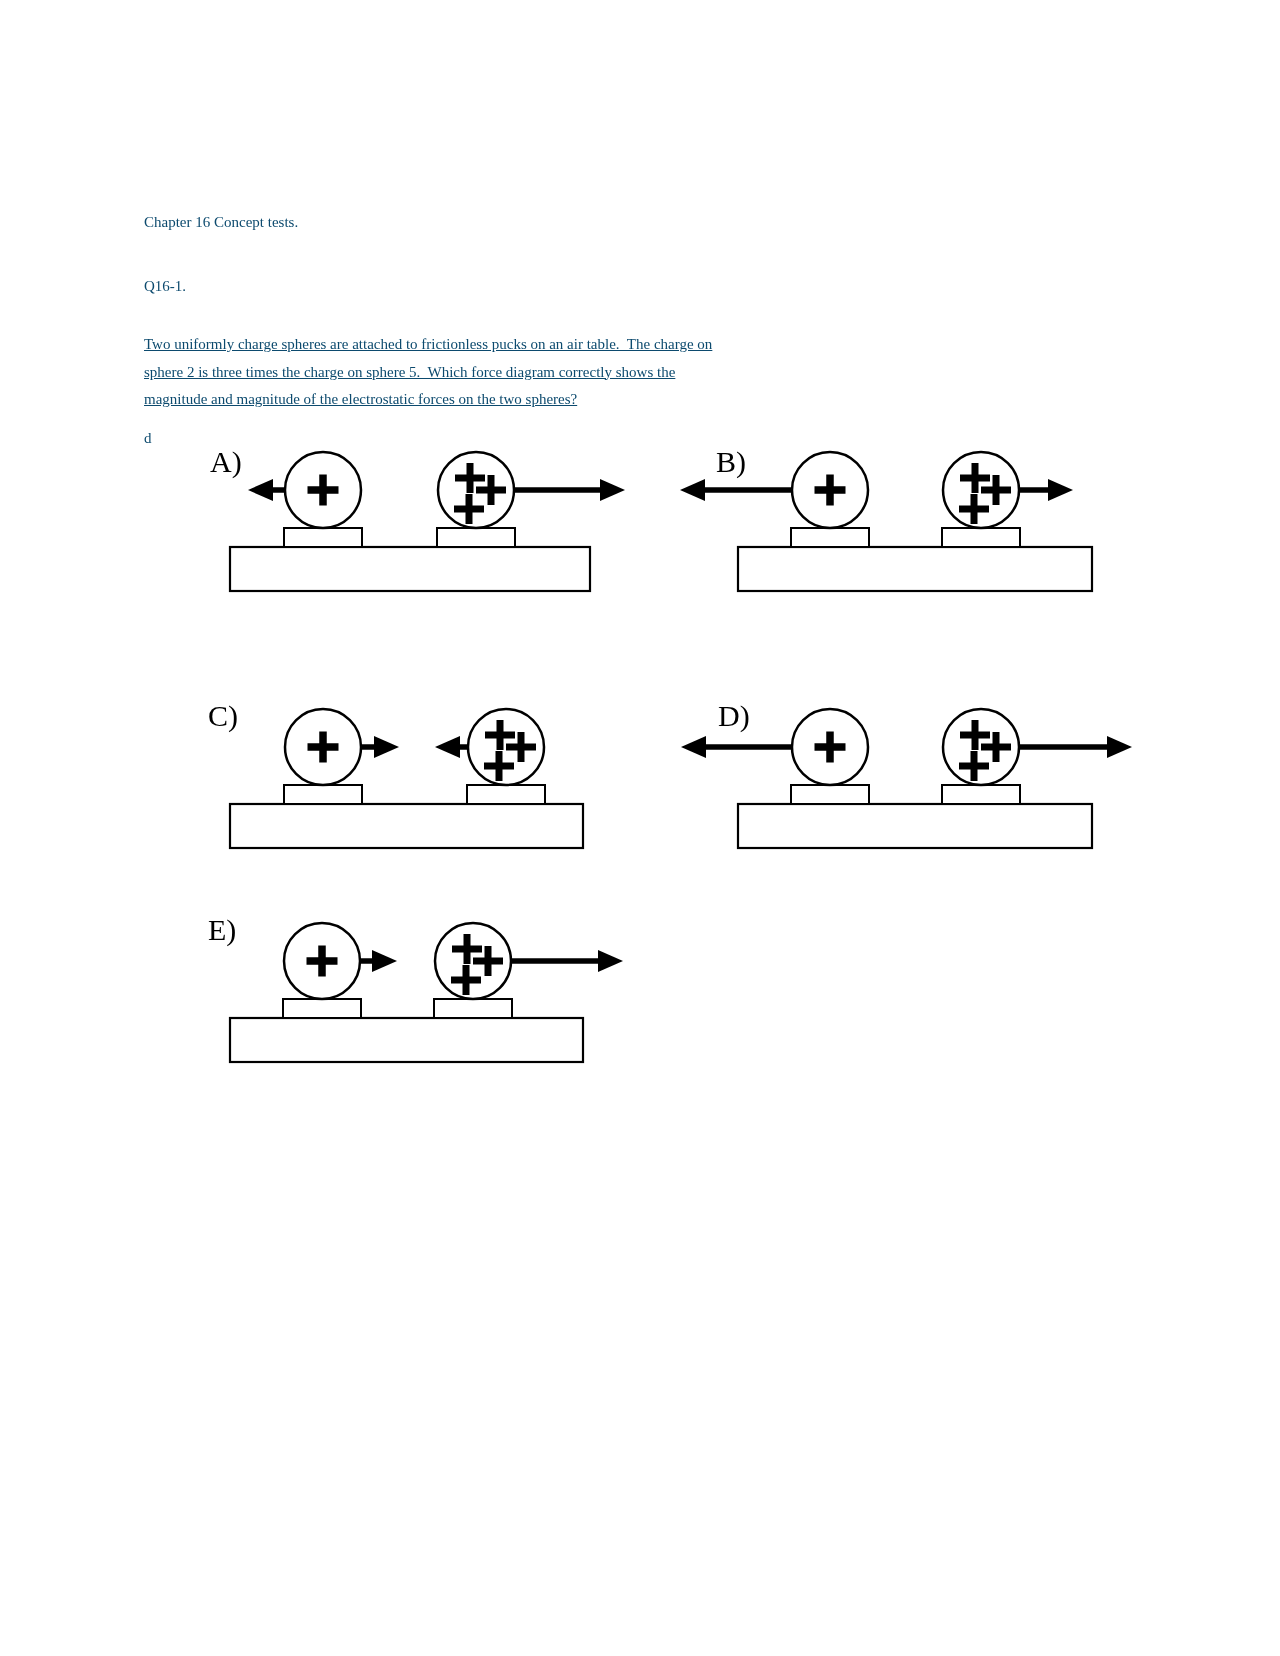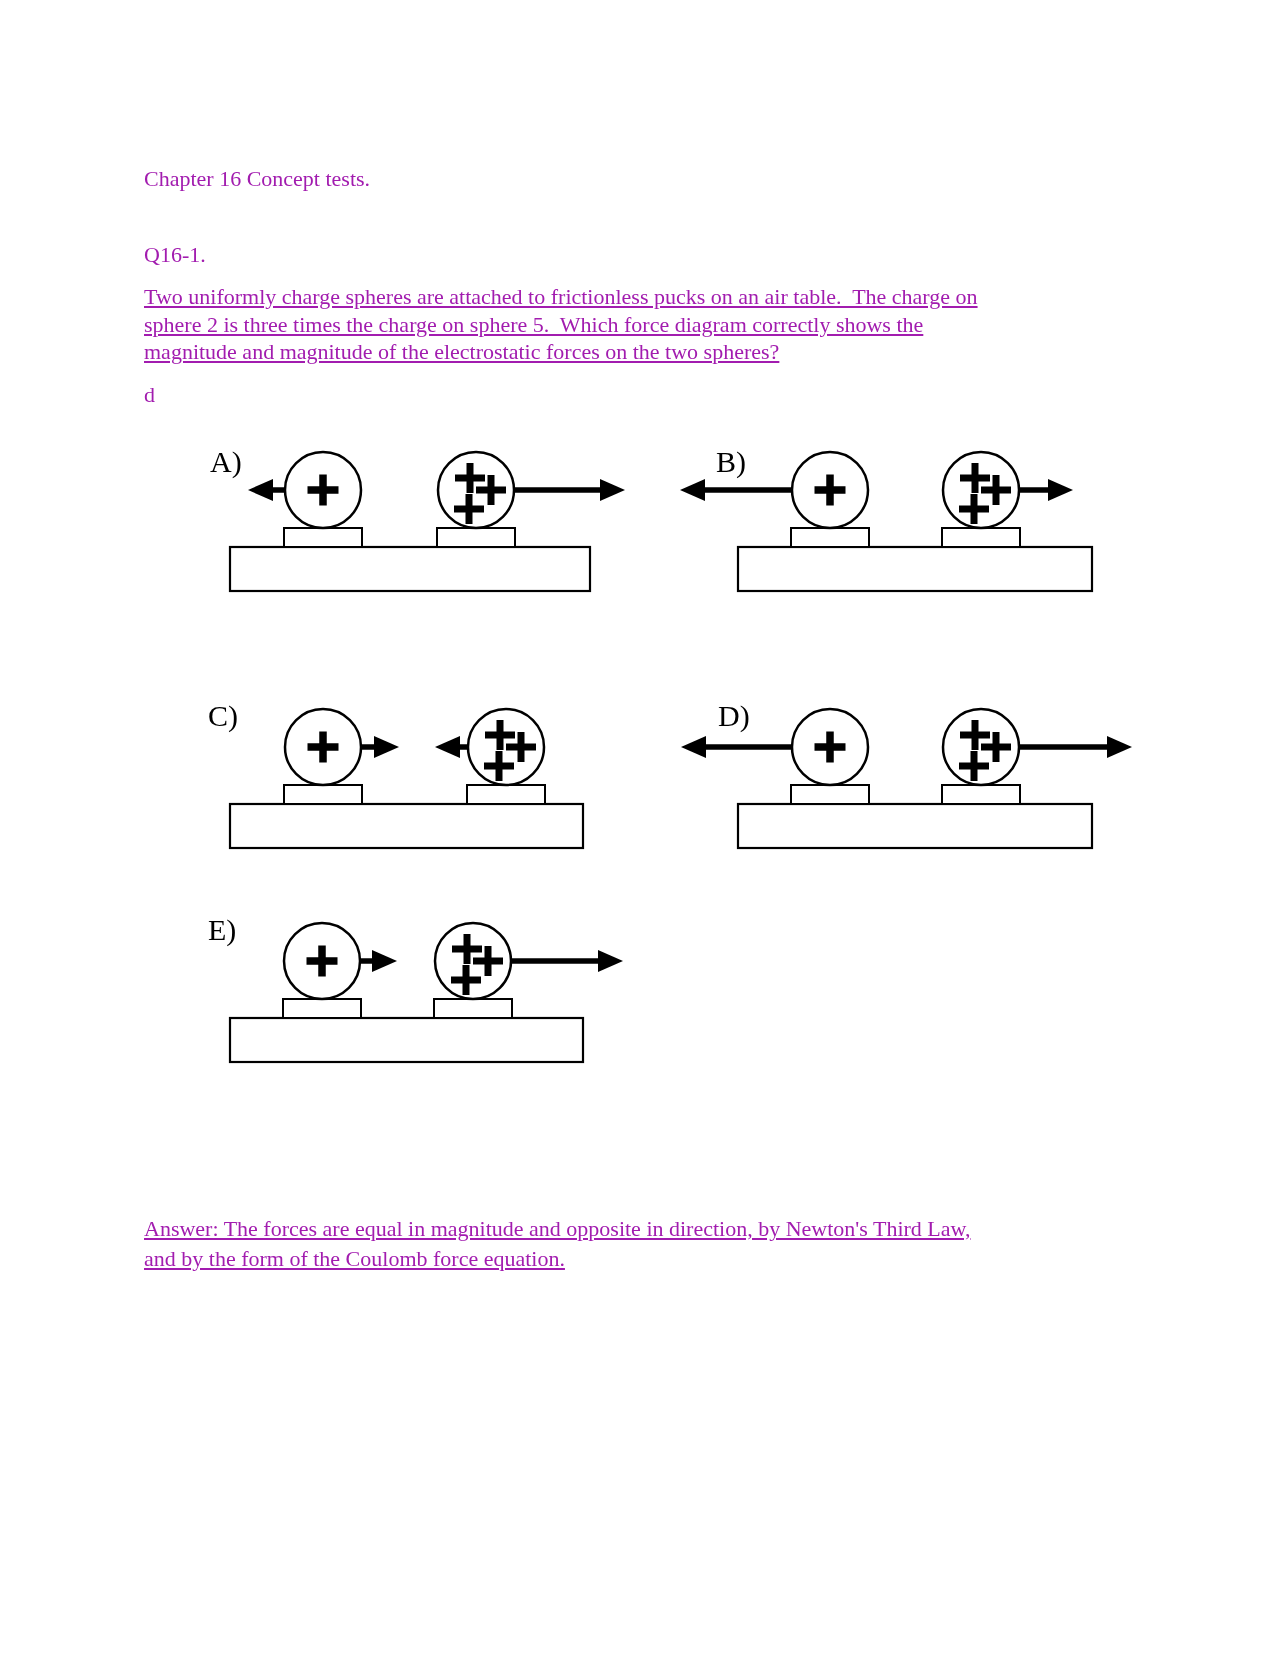--- a/index.html
+++ b/index.html
@@ -1,23 +1,23 @@
 <!DOCTYPE html>
 <html><head>
 <meta charset="utf-8">
 <style>
   html,body{margin:0;padding:0;background:#ffffff;}
   .page{
     position:relative;width:1280px;height:1656px;background:#ffffff;
     font-family:"Liberation Serif","DejaVu Serif",serif;color:#000;overflow:hidden;
   }
-  .tblock{position:absolute;left:144px;font-size:22px;color:#a21caf;}
+  .tblock{position:absolute;left:144px;font-size:15px;color:#0c4a6e;margin-top:48px;}
   .text-line{white-space:pre;text-decoration:underline;}
   #doc-title{top:166px;}
-  #q-number{top:242px;}
+  #q-number{top:230px;}
   #q-paragraph{top:283px;line-height:27.5px;width:950px;}
   #stray-d{top:382px;}
   #answer{top:1214px;line-height:30px;width:960px;}
   #diagram-canvas{position:absolute;left:0;top:0;}
 </style>
 </head>
 <body>
 
 <div class="page">
 
@@ -109,18 +109,14 @@
         <path d="M 473 961 H 503 M 488 946 V 976" stroke="#000000" stroke-width="7" fill="none"></path>
         <path d="M 451 980 H 481 M 466 965 V 995" stroke="#000000" stroke-width="7" fill="none"></path>
         <line x1="360" y1="961" x2="379" y2="961" stroke="#000000" stroke-width="5.5"></line>
         <polygon points="397,961 372,950 372,972" fill="#000000"></polygon>
         <line x1="511" y1="961" x2="605" y2="961" stroke="#000000" stroke-width="5.5"></line>
         <polygon points="623,961 598,950 598,972" fill="#000000"></polygon>
         <text x="208" y="940" font-size="30" font-family="&quot;Liberation Serif&quot;,&quot;DejaVu Serif&quot;,serif" fill="#000000">E)</text>
       </g>
     </svg>
 
-  <div id="answer" class="tblock">
-      <div class="text-line">Answer: The forces are equal in magnitude and opposite in direction, by Newton's Third Law,</div>
-      <div class="text-line">and by the form of the Coulomb force equation.</div>
-    </div>
 
 </div>
 
 </body></html>

